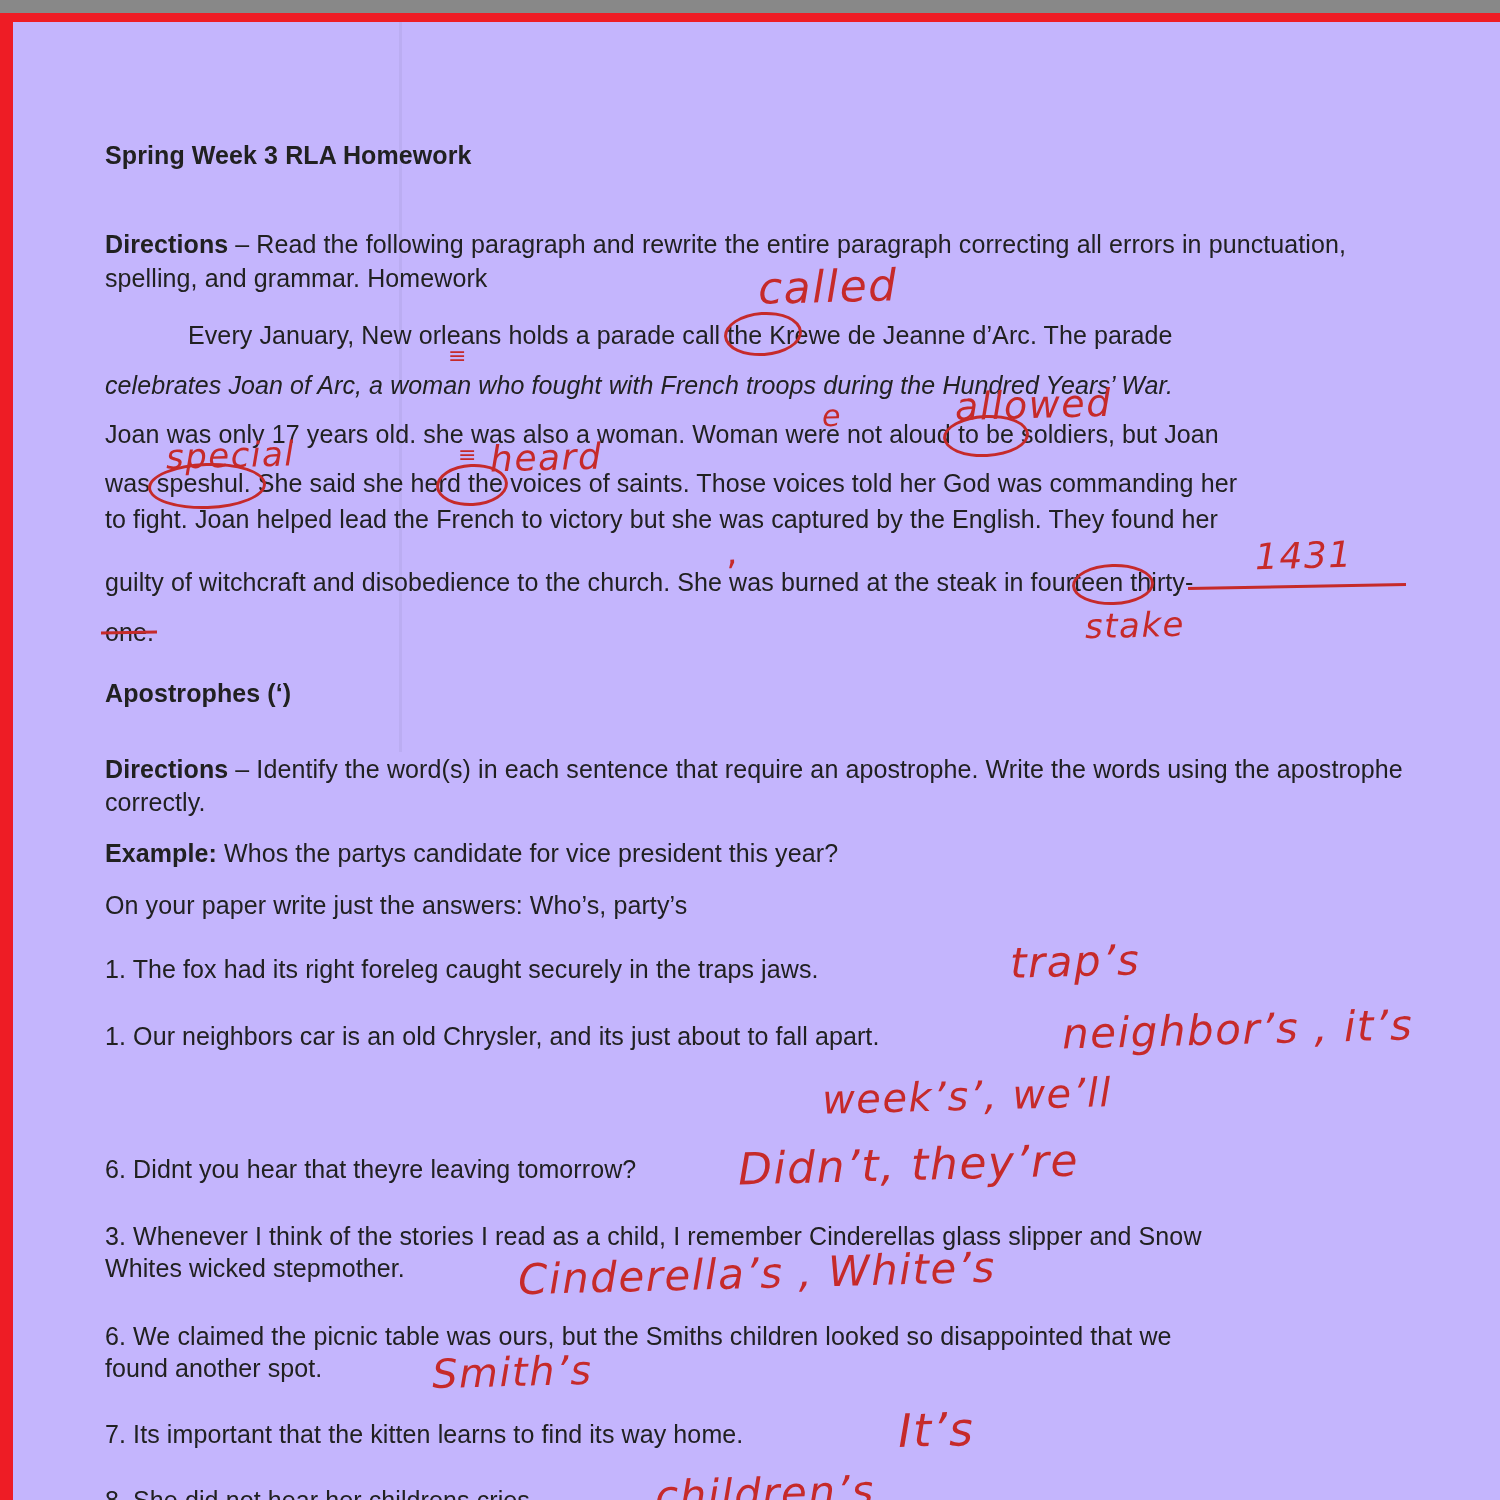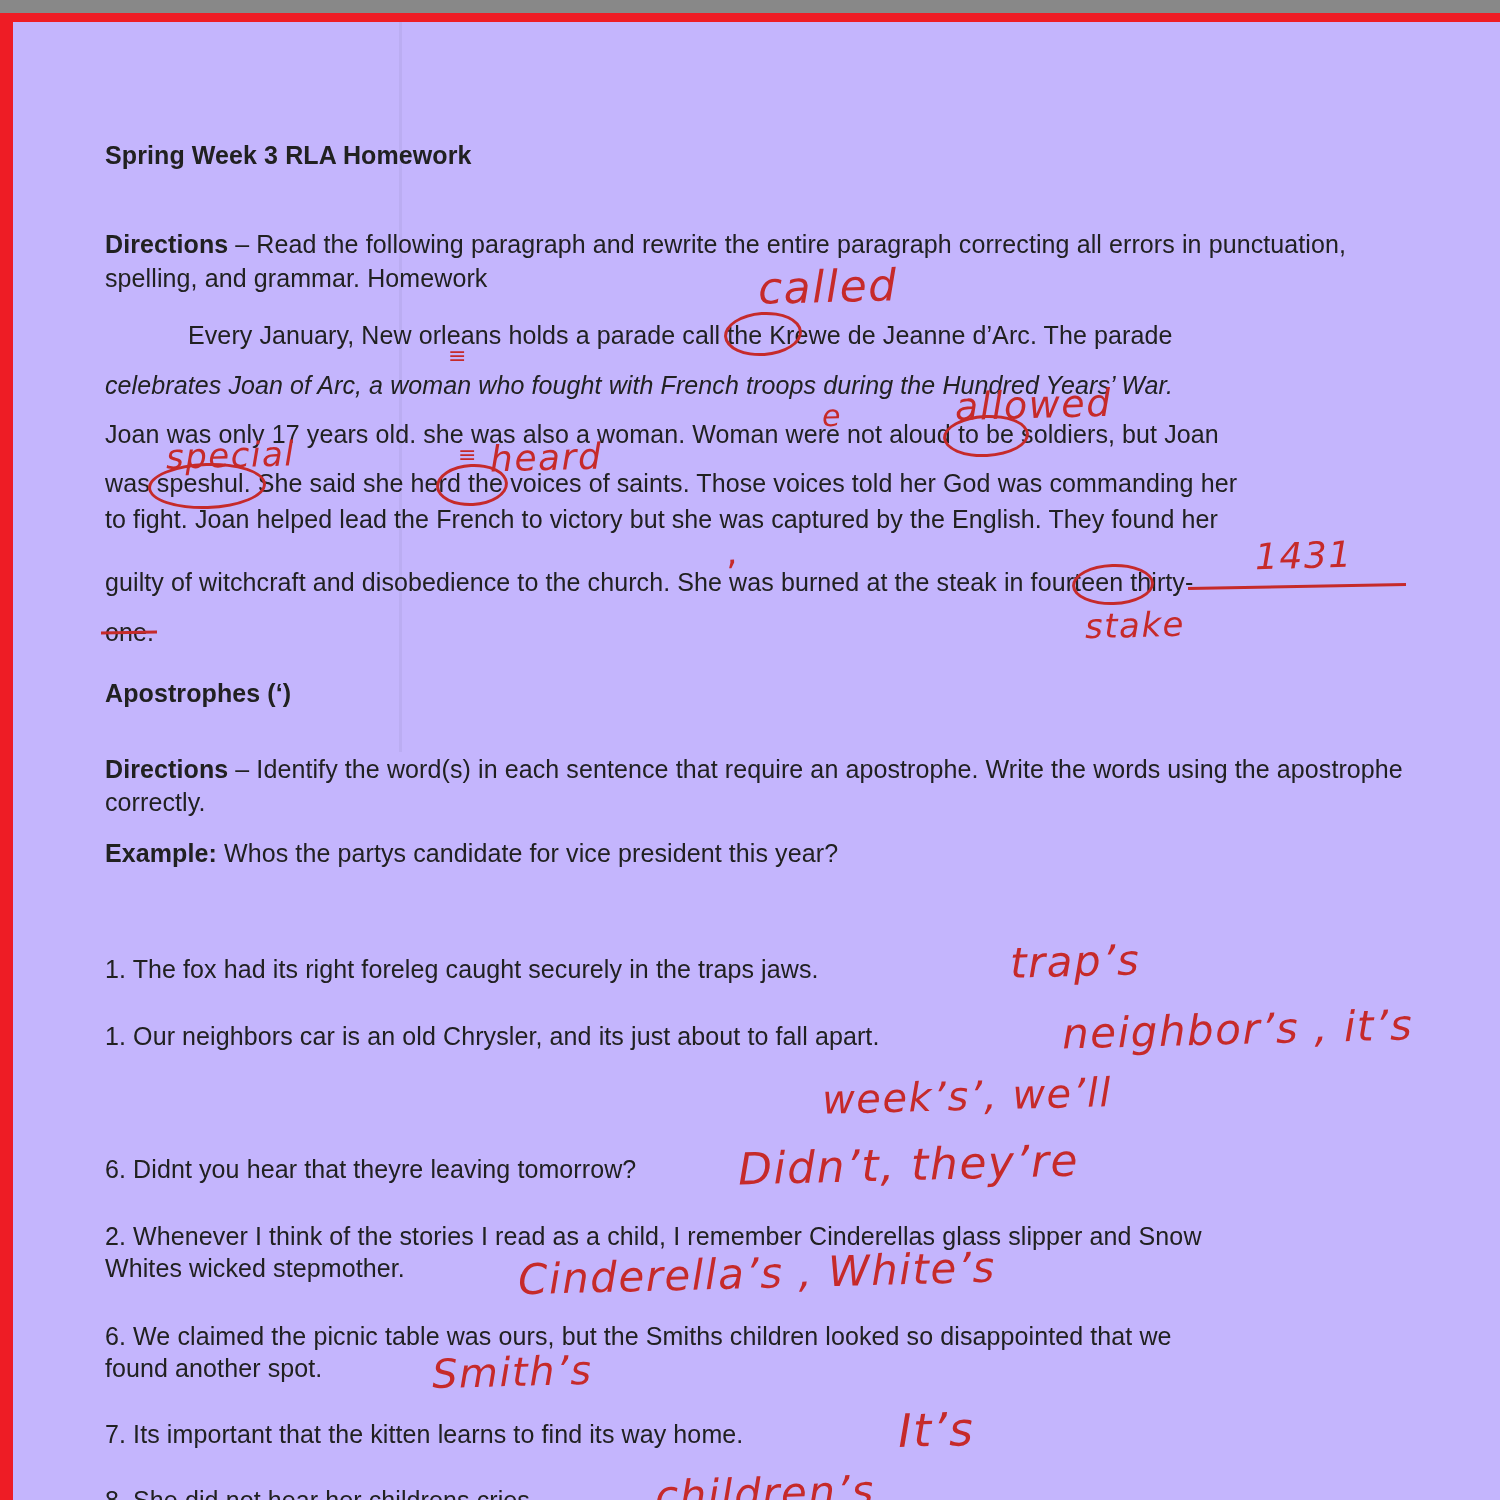--- a/index.html
+++ b/index.html
@@ -105,25 +105,26 @@
   <div class="t pl4">to fight. Joan helped lead the French to victory but she was captured by the English. They found her</div>
   <div class="t pl5">guilty of witchcraft and disobedience to the church. She was burned at the steak in fourteen thirty-</div>
   <div class="t pl6">one.</div>
 
   <div class="t head2">Apostrophes (‘)</div>
 
   <div class="t dir2 wrap"><span class="bold">Directions</span><span> – Identify the word(s) in each sentence that require an apostrophe.  Write the words using the apostrophe correctly.</span></div>
 
   <div class="t exmp"><span class="bold">Example:</span><span> Whos the partys candidate for vice president this year?</span></div>
 
+  <div class="t ansn">On your paper write just the answers: Who’s, party’s</div>
 
   <div class="t i1">1. The fox had its right foreleg caught securely in the traps jaws.</div>
   <div class="t i2">1. Our neighbors car is an old Chrysler, and its just about to fall apart.</div>
   <div class="t i4">6.  Didnt you hear that theyre leaving tomorrow?</div>
-  <div class="t i5a">2.  Whenever I think of the stories I read as a child, I remember Cinderellas glass slipper and Snow</div>
+  <div class="t i5a">3.  Whenever I think of the stories I read as a child, I remember Cinderellas glass slipper and Snow</div>
   <div class="t i5b">Whites wicked stepmother.</div>
   <div class="t i6a">6.  We claimed the picnic table was ours, but the Smiths children looked so disappointed that we</div>
   <div class="t i6b">found another spot.</div>
   <div class="t i7">7.  Its important that the kitten learns to find its way home.</div>
   <div class="t i8">8.  She did not hear her childrens cries.</div>
 
   <div class="hw a-called">called</div>
   <div class="hw m-orleans">≡</div>
   <div class="hw m-she">≡</div>
   <div class="hw a-woman-e">e</div>

